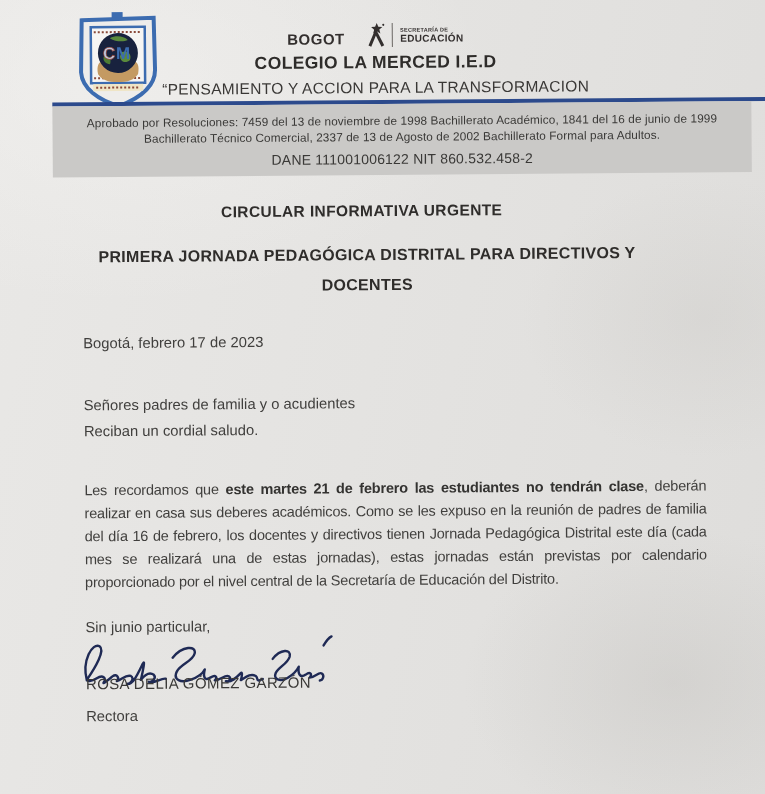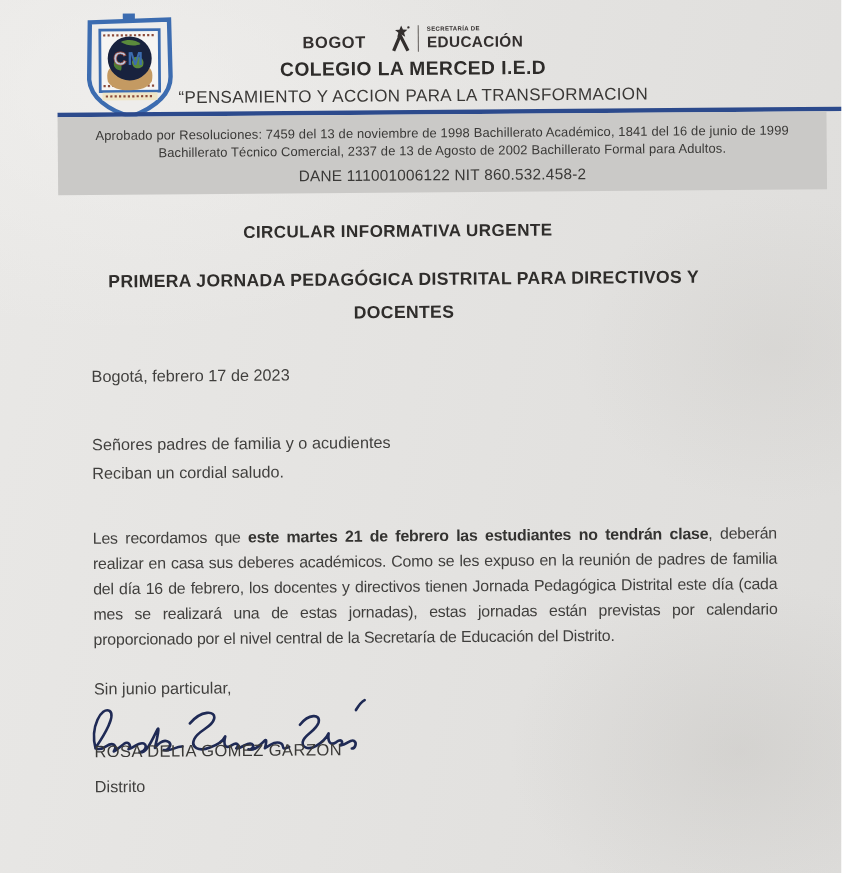--- a/index.html
+++ b/index.html
@@ -30,21 +30,21 @@
     position: absolute; top: 23px; left: 0; right: 10px;
     display: flex; justify-content: center; align-items: center; gap: 7px;
   }
   .logo-word {
     font-size: 15px; font-weight: bold; color: #332f2e; letter-spacing: 0.5px;
     display: flex; align-items: flex-end; gap: 23px;
   }
   .logo-divider { width: 1.5px; height: 24px; background: #6b6764; }
   .logo-dept { display: flex; flex-direction: column; justify-content: center; color: #332f2e; }
   .logo-dept .small { font-size: 5.5px; letter-spacing: 0.3px; font-weight: bold; }
-  .logo-dept .big { font-size: 14px; font-weight: bold; letter-spacing: 0.3px; }
+  .logo-dept .big { font-size: 10px; font-weight: bold; letter-spacing: 0.3px; }
 
   .school-name {
     position: absolute; top: 52px; left: 0; right: 10px;
     text-align: center; font-size: 17.5px; font-weight: bold;
     color: #2e2c2a; letter-spacing: 0.4px;
   }
   .motto {
     position: absolute; top: 79px; left: 0; right: 10px;
     text-align: center; font-size: 15.5px; color: #3a3836; letter-spacing: 0.3px;
   }
@@ -173,16 +173,16 @@
         <g stroke="#1f2a55" stroke-width="2.4" fill="none" stroke-linecap="round" stroke-linejoin="round">
           <path d="M10,46 C5,26 16,8 23,12 C29,16 18,34 11,44 C9,47 14,48 20,44 C26,40 30,44 27,48 C25,51 31,46 36,42 C40,39 43,44 40,47 C45,46 49,40 54,42 C58,44 54,50 50,50 C56,51 60,42 66,30 C69,24 66,38 64,46 C68,41 73,38 77,41 C80,44 75,49 72,48 C78,50 84,44 89,45"></path>
           <path d="M96,24 C106,12 120,12 118,20 C116,28 104,30 100,38 C96,46 104,50 114,46 C120,44 126,40 128,36 C126,44 128,48 134,44 C139,41 141,44 138,47 C144,47 148,41 152,43 C155,45 152,49 149,48 C154,50 160,44 164,40 C166,38 165,44 164,47 C169,44 174,40 179,43 C182,45 178,50 186,46"></path>
           <path d="M196,26 C204,16 215,16 213,24 C211,31 202,34 199,40 C196,46 203,50 211,45 C216,42 220,38 222,34 C221,41 223,46 229,42 C233,39 236,41 233,45 C238,45 242,39 245,41 C248,43 246,48 243,48"></path>
           <path d="M247,13 C250,8 253,5 255,4"></path>
         </g>
       </svg>
     </div>
 
     <div class="signer-name">ROSA DELIA GÓMEZ GARZÓN</div>
-    <div class="txt signer-title">Distrito</div>
+    <div class="txt signer-title">Rectora</div>
 
   </div>
 </div>
 
 </body></html>

